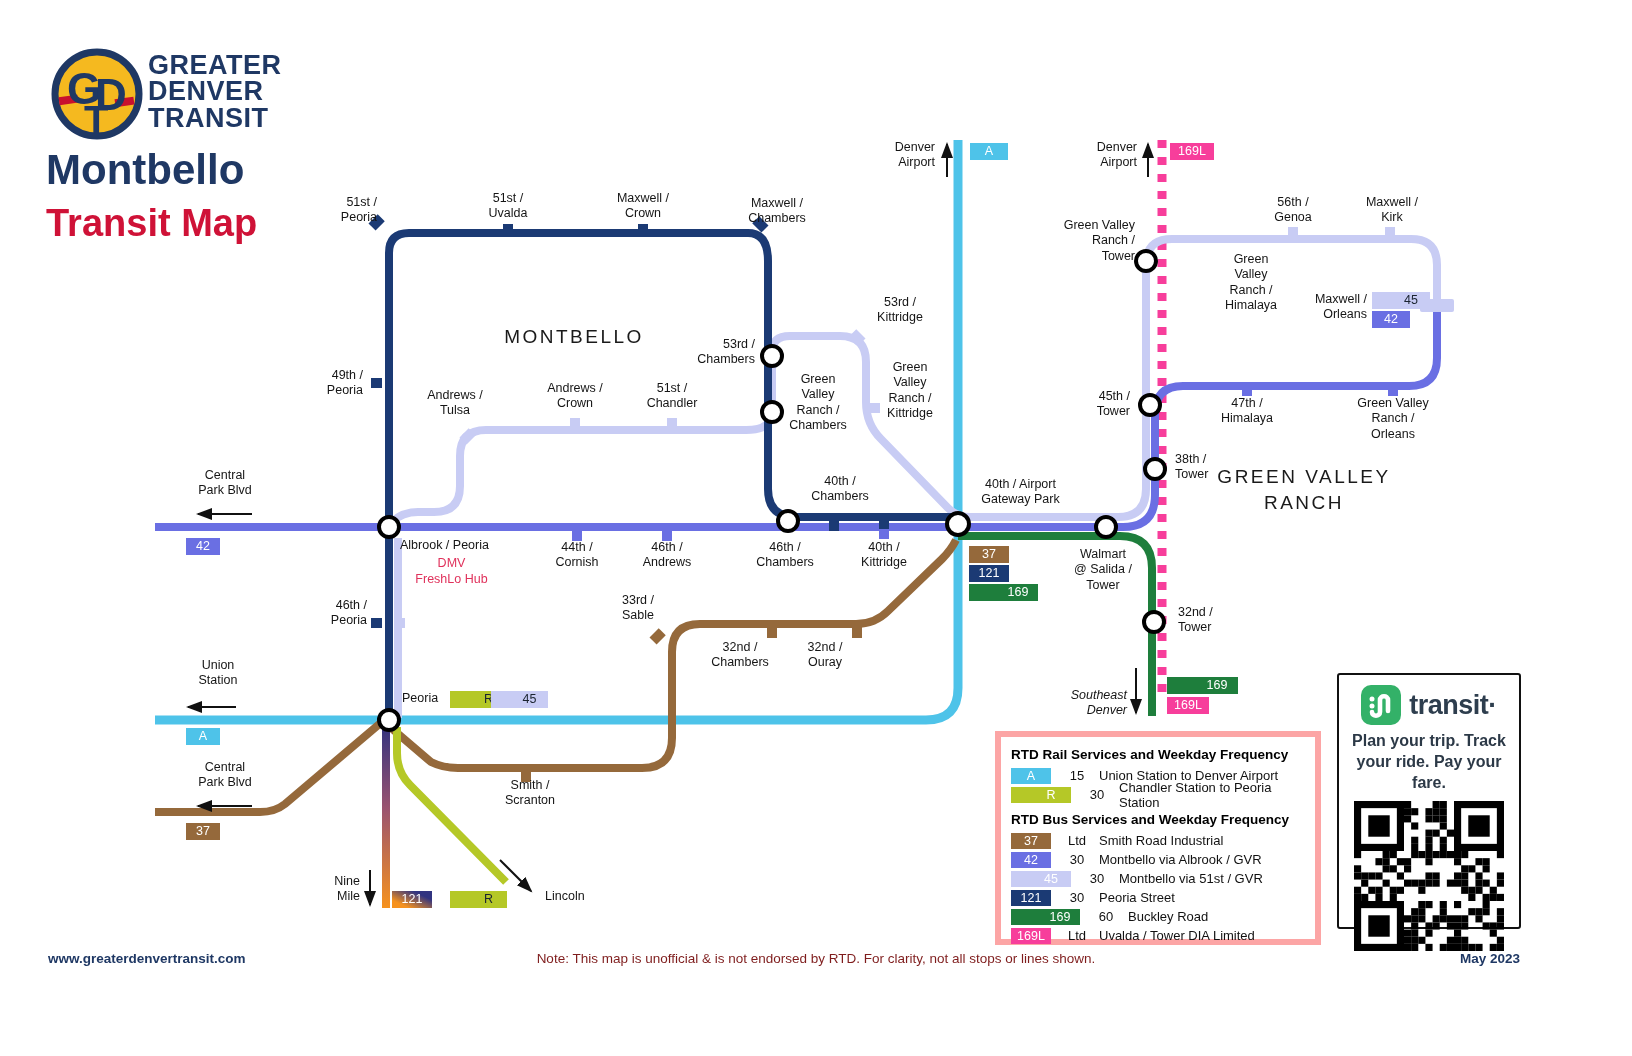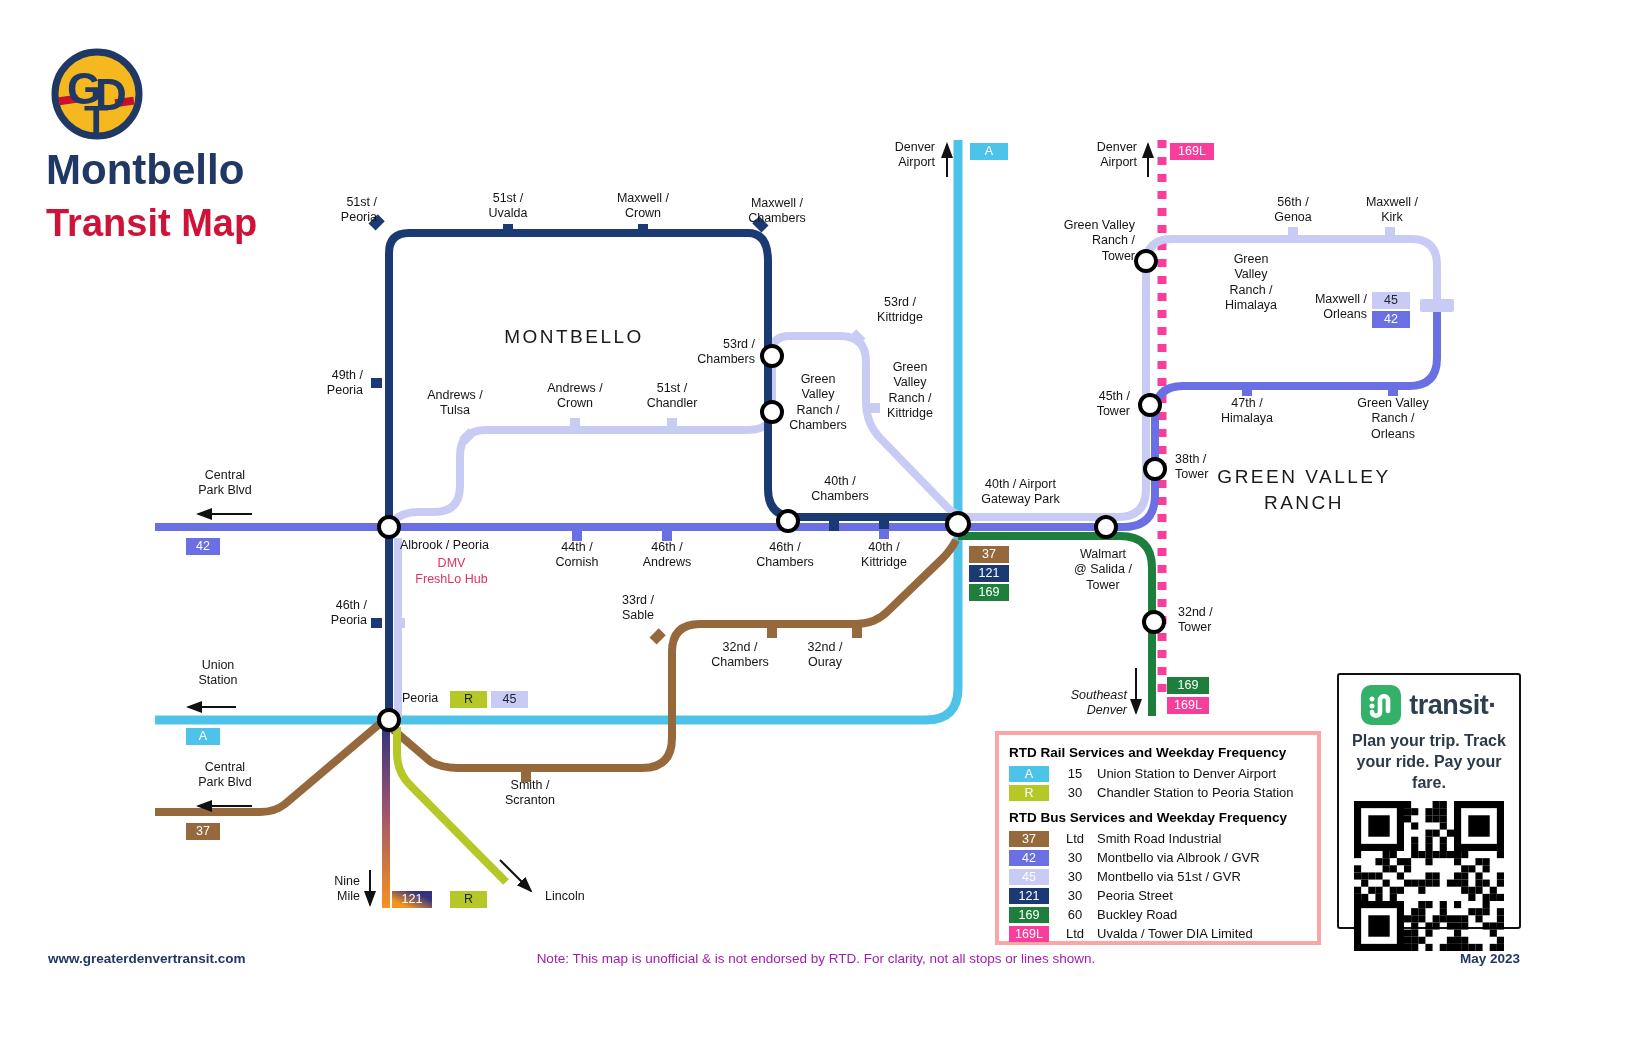--- a/index.html
+++ b/index.html
@@ -15,60 +15,63 @@
   
   .lbl{position:absolute;font-size:12.5px;line-height:1.22;color:#151515;
     white-space:pre-line;text-align:center;}
   .lbl.left{text-align:left;} .lbl.right{text-align:right;}
   .lbl.red{color:#E0315B;}
   .area{position:absolute;font-size:19px;letter-spacing:2.5px;color:#1a1a1a;
     white-space:pre-line;text-align:center;line-height:1.35;}
   
   .bdg{position:absolute;height:17px;line-height:17px;font-size:12.5px;
     text-align:center;color:#fff;}
-  .dark{color:#1b2430;}
+  .dark{color:#1b2430;padding-left:20px;}
   .c-cyan{background:#4EC3E9;} .c-lime{background:#B5C827;}
   .c-37{background:#95693B;} .c-42{background:#6A6FE3;} .c-45{background:#C8CCF4;}
-  .c-121{background:#1B3A74;} .c-169{background:#1E7E3C;} .c-169l{background:#F73E9B;}
+  .c-121{background:#1B3A74;} .c-169{background:#1E7E3C;padding-left:29px;} .c-169l{background:#F73E9B;}
   .c-grad{background:linear-gradient(205deg,#313380 25%,#F6921E 78%);}
   
   .legend{position:absolute;left:995px;top:731px;width:326px;height:214px;
-    border:4px solid #fca5a5;background:#fff;box-sizing:border-box;padding:8px 10px 0 10px;}
+    border:6px solid #fca5a5;background:#fff;box-sizing:border-box;padding:8px 10px 0 10px;}
   .leg-title{font-size:13.5px;font-weight:bold;color:#000;margin:2px 0 4px 0;}
   .leg-row{display:flex;align-items:center;height:19px;font-size:13px;color:#111;}
   .lbdg{width:40px;height:16px;line-height:16px;font-size:12.5px;text-align:center;
     color:#fff;margin-right:12px;flex:none;}
   .leg-freq{width:28px;text-align:center;margin-right:8px;flex:none;}
   .leg-name{flex:1;text-align:left;}
   
   .tbox{position:absolute;left:1337px;top:673px;width:184px;height:256px;
     border:2px solid #111;border-radius:3px;background:#fff;box-sizing:border-box;text-align:center;}
   .tbrand{display:flex;align-items:center;justify-content:center;gap:8px;margin-top:10px;}
   .tword{font-size:27px;font-weight:bold;color:#2E3E4E;letter-spacing:-0.5px;}
   .tagline{margin-top:6px;font-size:16px;font-weight:bold;color:#2C3947;
     white-space:pre-line;line-height:1.3;}
   #qr{width:150px;height:150px;margin:8px auto 0 auto;}
   
   .foot-url{position:absolute;left:48px;top:951px;font-size:13.5px;font-weight:bold;color:#1F3864;}
-  .foot-note{position:absolute;left:0;right:0;top:951px;text-align:center;font-size:13.5px;color:#a21caf;}
+  .foot-note{position:absolute;left:0;right:0;top:951px;text-align:center;font-size:13.5px;color:#7f1d1d;}
   .foot-date{position:absolute;right:112px;top:951px;font-size:13.5px;font-weight:bold;color:#1F3864;}
 </style>
 </head>
 <body>
 
 <div class="canvas">
 
   <svg class="abs" style="left:50px;top:46px;" width="94" height="96" viewBox="0 0 94 96">
     <circle cx="47" cy="48" r="42" fill="#F5B91F" stroke="#1F3864" stroke-width="7"></circle>
     <rect x="9" y="50" width="19" height="8" fill="#C8102E" transform="rotate(-8 18 54)"></rect>
     <rect x="65" y="52" width="19" height="8" fill="#C8102E" transform="rotate(-8 74 56)"></rect>
     <text x="17" y="58" font-family="Liberation Sans, sans-serif" font-size="44" font-weight="bold" fill="#1F3864">G</text>
     <text x="45" y="64" font-family="Liberation Sans, sans-serif" font-size="44" font-weight="bold" fill="#1F3864">D</text>
     <text x="34" y="88" font-family="Liberation Sans, sans-serif" font-size="40" font-weight="bold" fill="#1F3864">T</text>
   </svg>
+  <div class="brand-name">GREATER
+DENVER
+TRANSIT</div>
   <div class="page-title">Montbello</div>
   <div class="page-subtitle">Transit Map</div>
 
   <svg class="abs" style="left:0;top:0;" width="1632" height="1056" viewBox="0 0 1632 1056">
     <defs>
       <marker id="ah" markerWidth="10" markerHeight="8" refX="7" refY="3" orient="auto" markerUnits="strokeWidth">
         <path d="M0,0 L8,3 L0,6 Z" fill="#111"></path>
       </marker>
       <linearGradient id="gradNineMile" gradientUnits="userSpaceOnUse" x1="386" y1="726" x2="386" y2="908">
         <stop offset="0" stop-color="#33337E"></stop>

